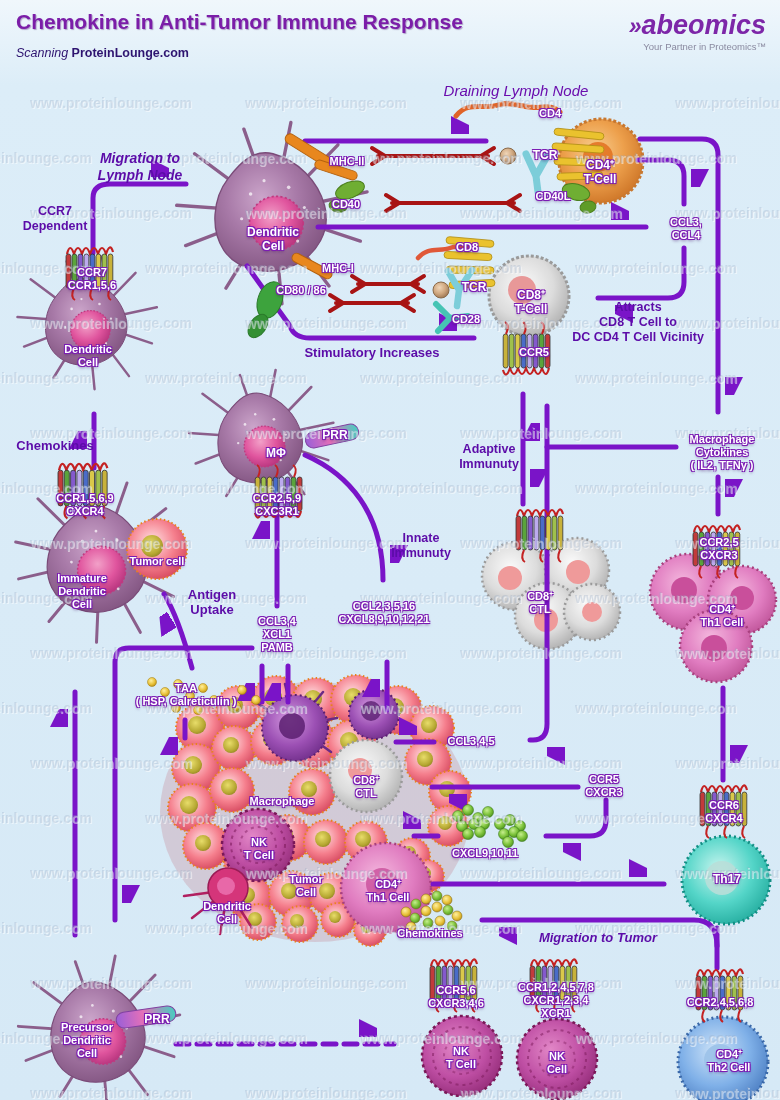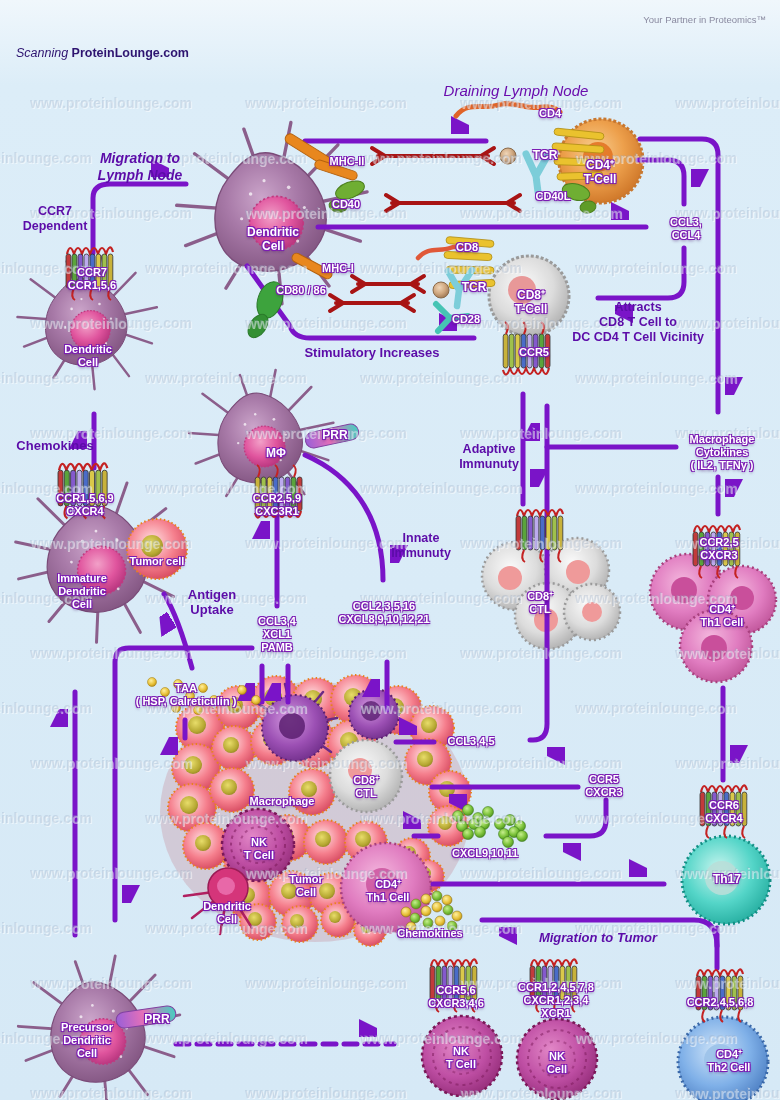--- a/index.html
+++ b/index.html
@@ -651,21 +651,25 @@
   <div class="lab wl s10" style="left:556px;top:1000px">CCR1,2,4,5,7,8
 CXCR1,2,3,4
 XCR1</div>
   <div class="lab wl" style="left:557px;top:1063px">NK
 Cell</div>
   <div class="lab wl s10" style="left:720px;top:1002px">CCR2,4,5,6,8</div>
   <div class="lab wl" style="left:729px;top:1061px">CD4⁺
 Th2 Cell</div>
 </div>
 
+<div class="title">Chemokine in Anti-Tumor Immune Response</div>
 <div class="copy">
   <span class="pre">Scanning</span>
   <span class="site">ProteinLounge.com</span>
 </div>
 <div class="logo">
+  <div class="row">
+    <span class="mark">»</span><span>abeomics</span>
+  </div>
   <div class="tag">Your Partner in Proteomics™</div>
 </div>
 
 </div>
 
 </body></html>

